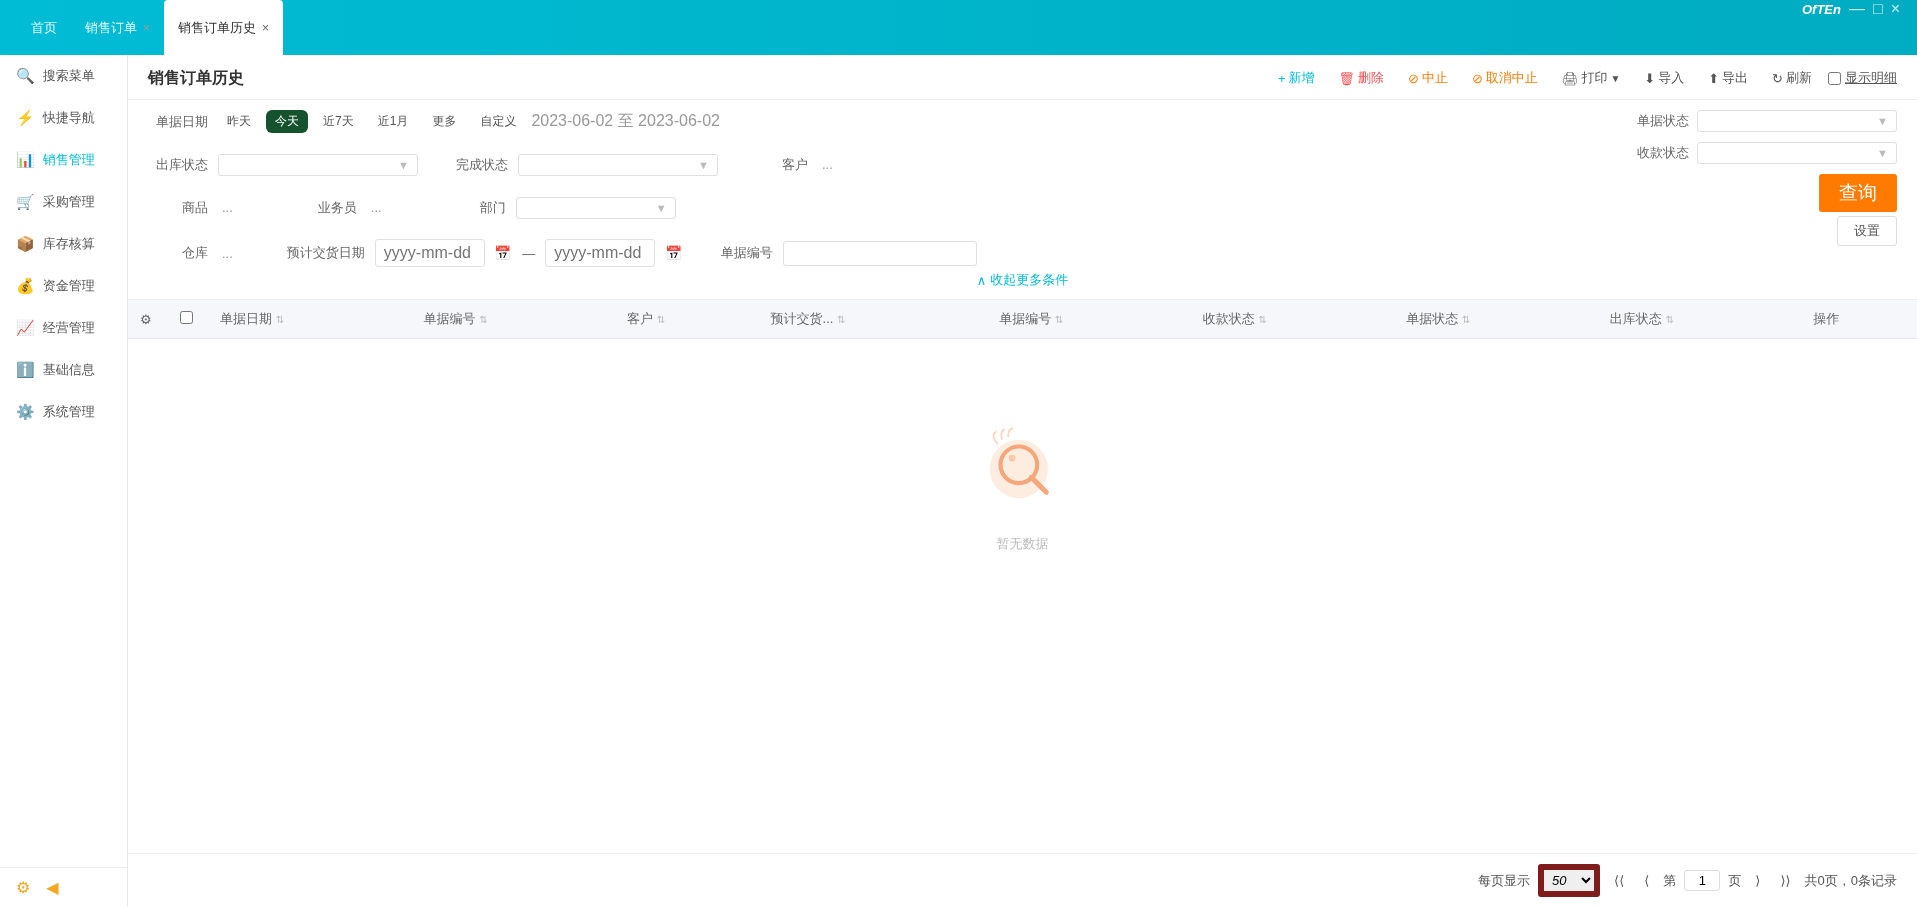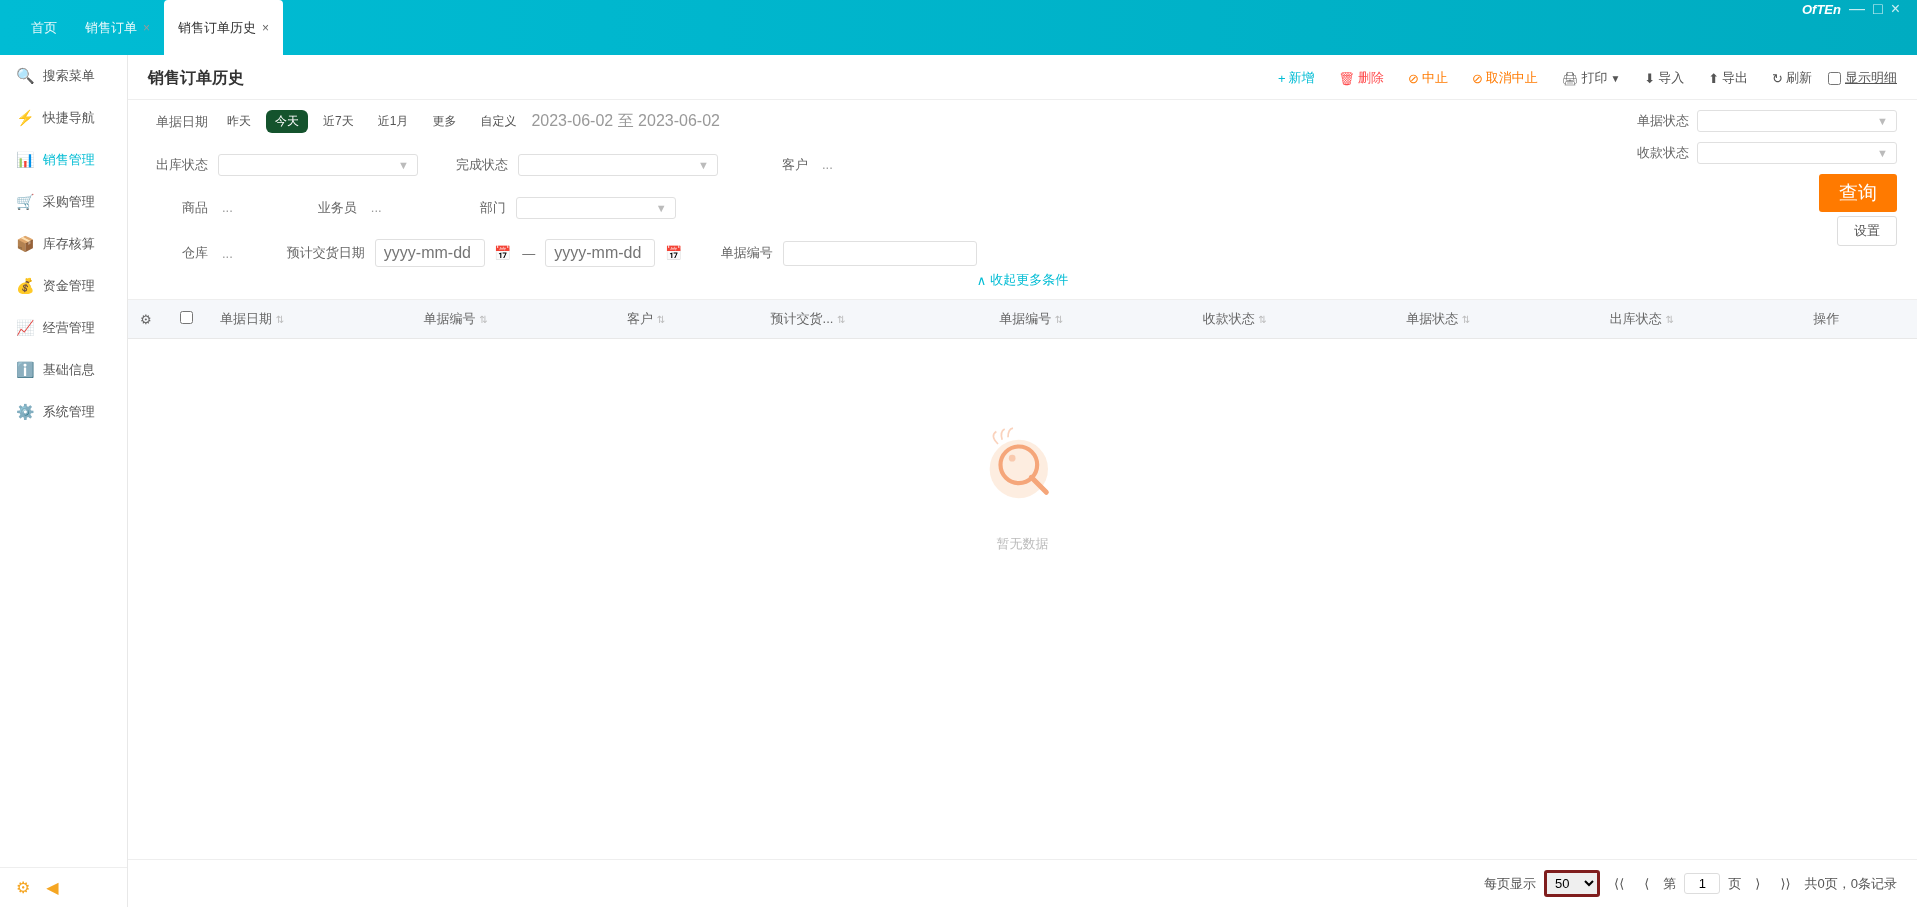--- a/index.html
+++ b/index.html
@@ -318,25 +318,26 @@
       justify-content: flex-end;
       padding: 10px 20px;
       background: #fff;
       border-top: 1px solid #eee;
       gap: 8px;
       flex-shrink: 0;
       font-size: 13px;
       color: #555;
     }
     .page-size-select {
-      border: 3px solid #7f1d1d;
+      border: 6px solid #7f1d1d;
       border-radius: 3px;
       padding: 2px 4px;
       font-size: 13px;
       cursor: pointer;
+      font-style: italic;
     }
     .page-btn {
       padding: 2px 6px;
       cursor: pointer;
       color: #555;
       border: none;
       background: none;
       font-size: 13px;
     }
     .page-btn:disabled { color: #ccc; }

